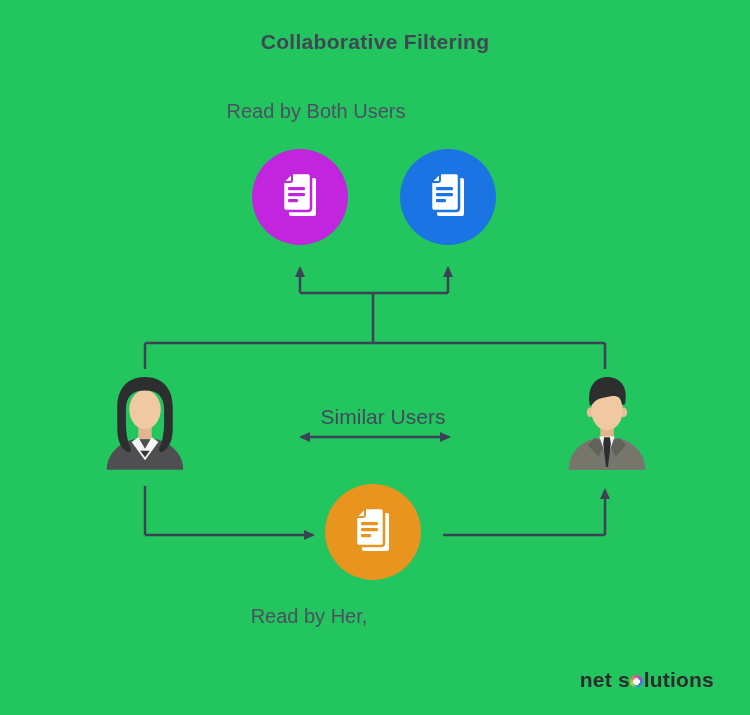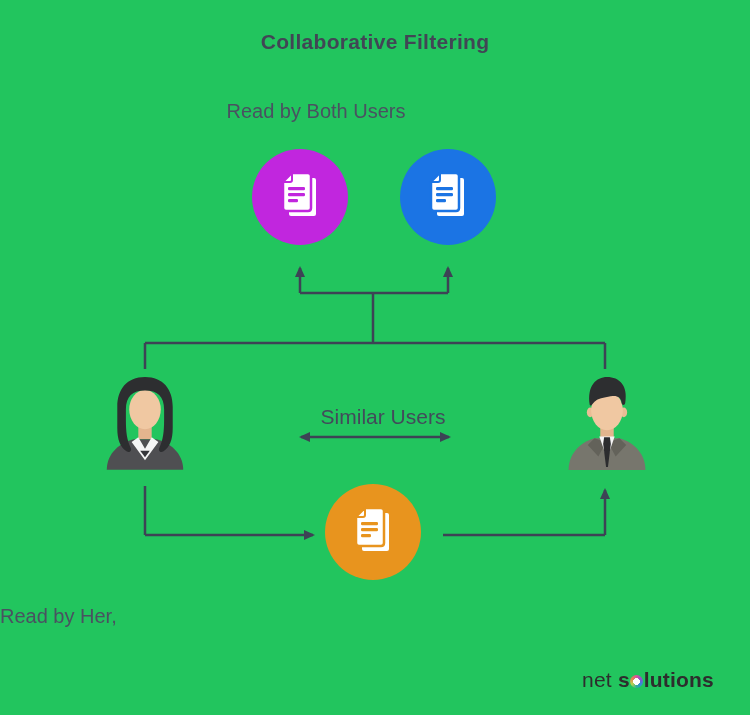--- a/index.html
+++ b/index.html
@@ -13,35 +13,35 @@
   }
   .toplabel{
     position:absolute;top:100px;left:0;width:632px;text-align:center;
     font-size:20px;font-weight:400;color:#4a5161;
   }
   .midlabel{
     position:absolute;top:405px;left:0;width:750px;text-align:center;
     font-size:21px;font-weight:400;color:#434a5b;padding-left:8px;
   }
   .bottomlabel{
-    position:absolute;top:602px;left:0;width:618px;
+    position:absolute;top:602px;left:0;width:618px;text-align:center;
     font-size:20px;font-weight:400;color:#4a5161;line-height:28px;
   }
   .connectors{position:absolute;top:0;left:0;pointer-events:none;}
   .node{position:absolute;}
   .node-doc-left{left:252px;top:149px;}
   .node-doc-right{left:400px;top:149px;}
   .node-doc-bottom{left:325px;top:484px;}
   .avatar-left{left:102px;top:374px;}
   .avatar-right{left:562px;top:374px;}
   .logo{
     position:absolute;top:668px;right:36px;
     font-size:21px;color:#2d2d2d;letter-spacing:.2px;white-space:nowrap;
   }
-  .logo .w1{font-weight:400;margin-top:36px;}
+  .logo .w1{font-weight:700;margin-top:36px;}
   .logo .w2{font-weight:700;}
   .logo .oring{
     display:inline-block;width:13px;height:13px;border-radius:50%;
     margin:0 .5px;vertical-align:-1px;
     background:
       radial-gradient(circle at 50% 50%, #ffffff 0 3.2px, rgba(255,255,255,0) 3.4px),
       conic-gradient(#d94f9a,#8a52d1,#3788d8,#2fae9b,#b9d34f,#e2884f,#d94f9a);
   }
 </style>
 </head>

